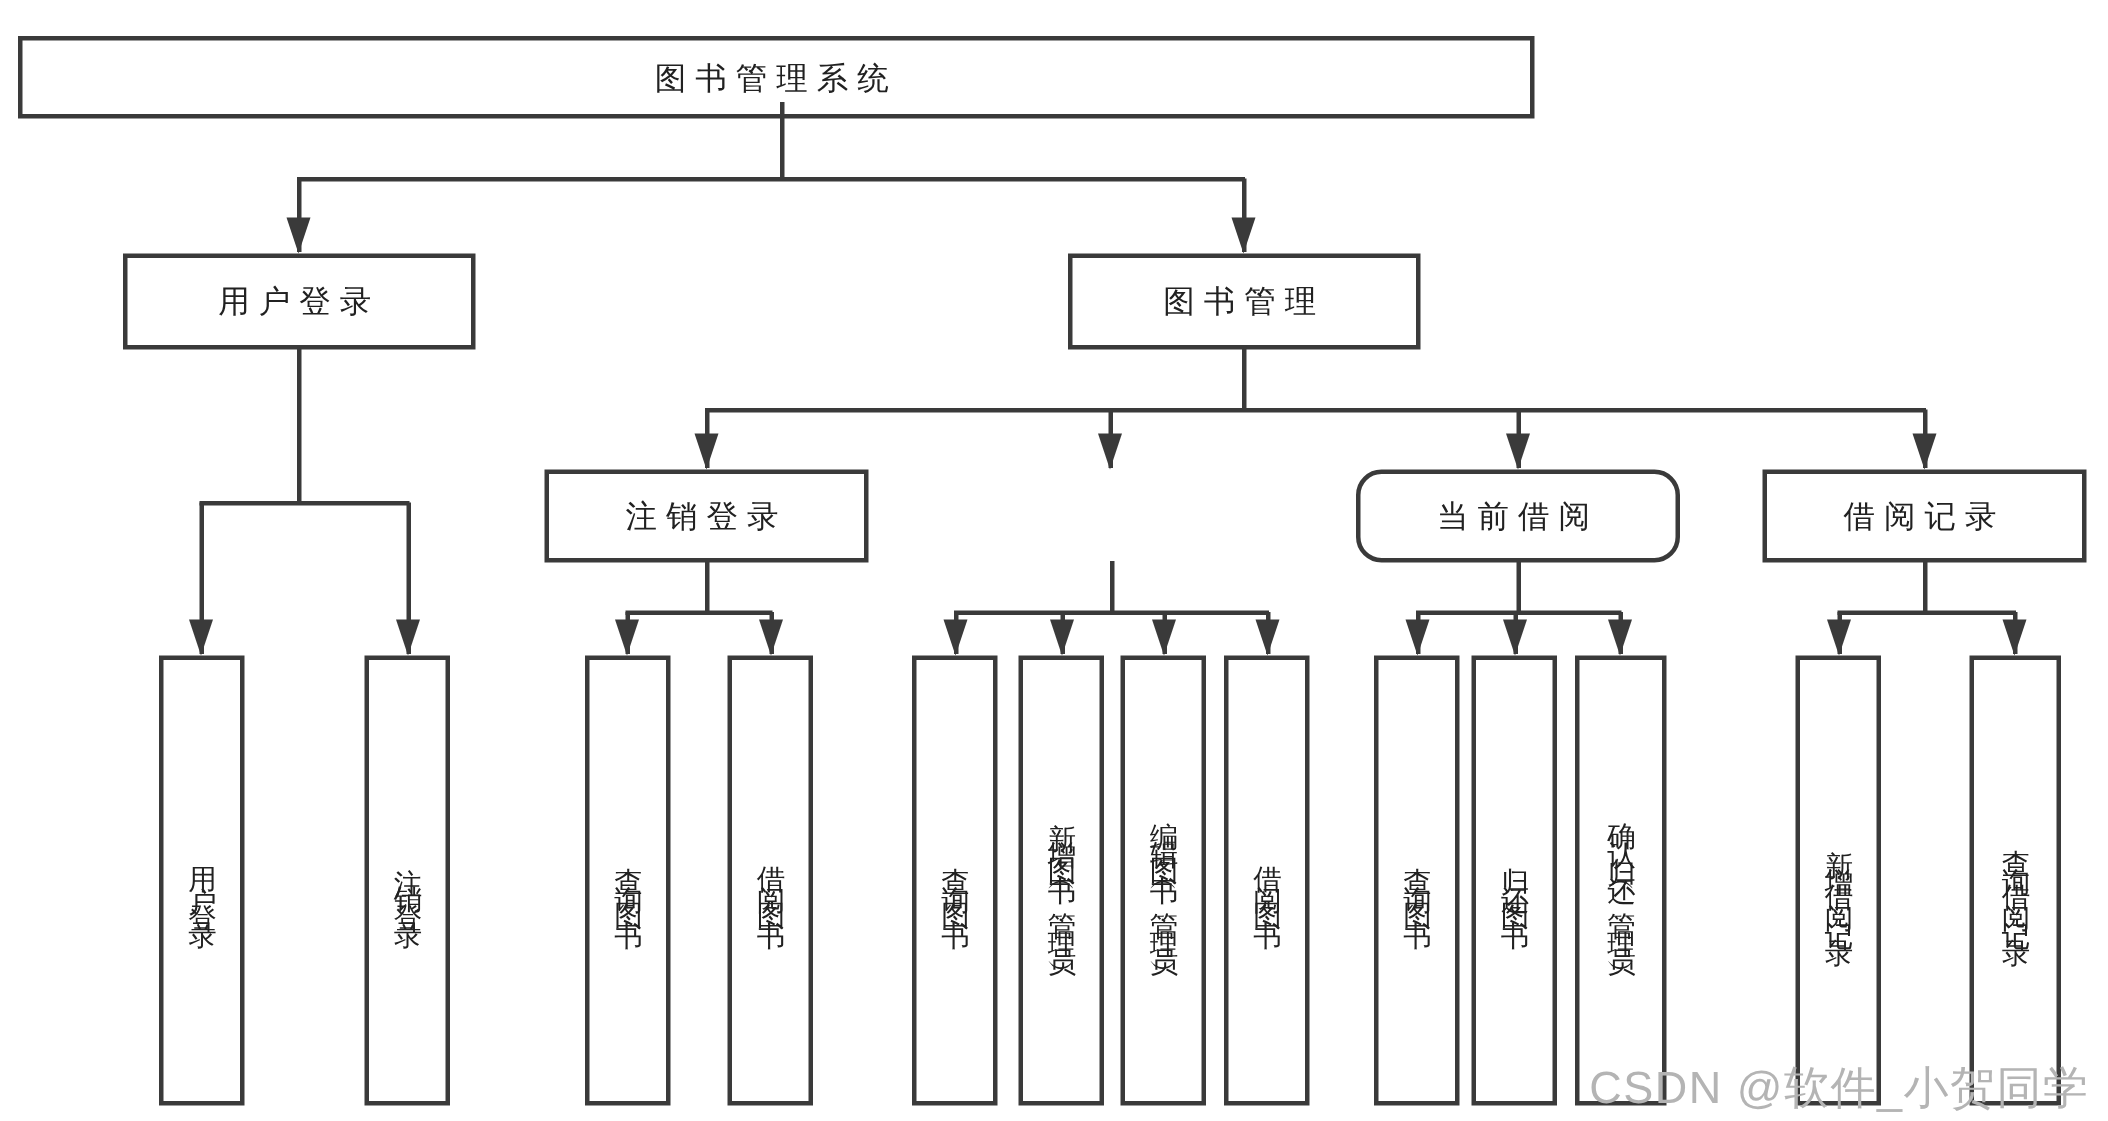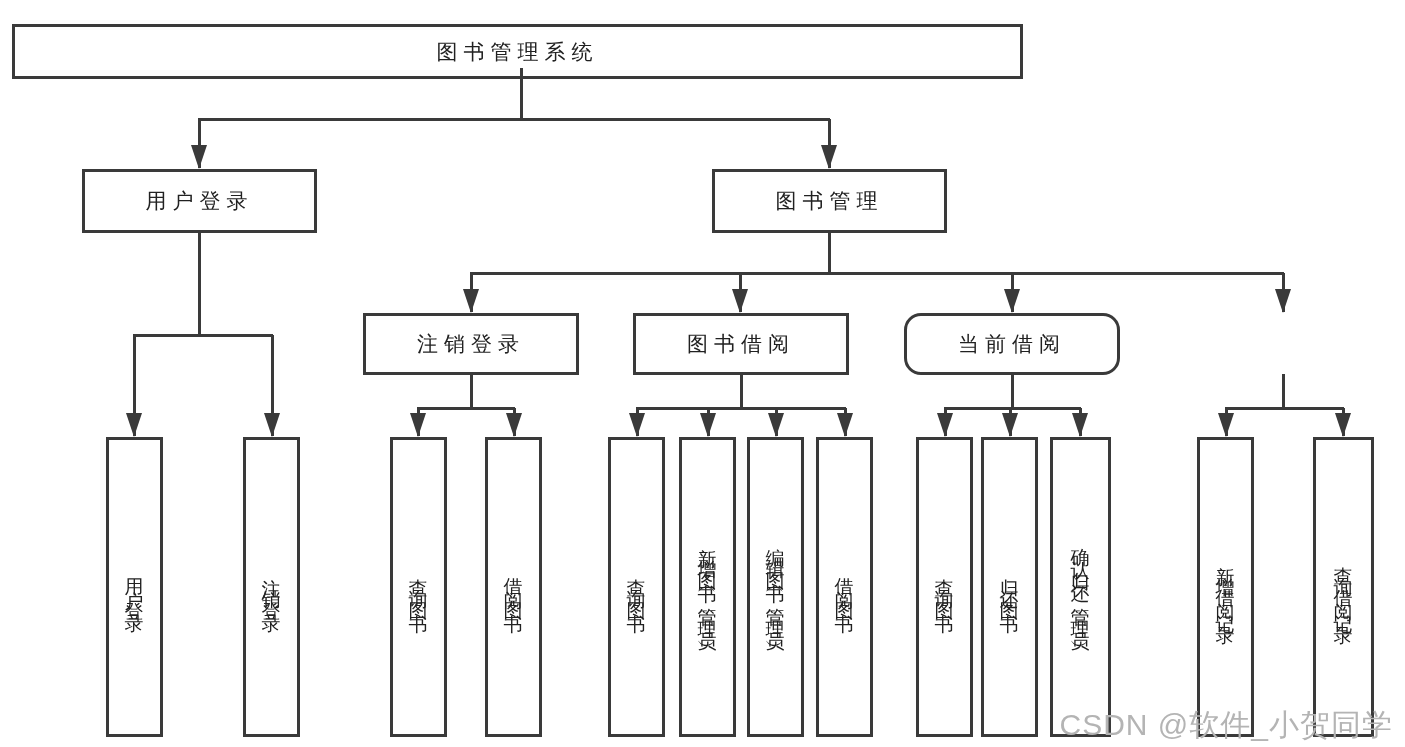--- a/index.html
+++ b/index.html
@@ -56,22 +56,22 @@
 <body>
 
 <div id="stage">
 
   <div class="box hbox" style="left:12px; top:24px; width:1011px; height:55px;">图书管理系统</div>
 
   <div class="box hbox" style="left:82px; top:169px; width:235px; height:64px;">用户登录</div>
   <div class="box hbox" style="left:712px; top:169px; width:235px; height:64px;">图书管理</div>
 
   <div class="box hbox" style="left:363px; top:313px; width:216px; height:62px;">注销登录</div>
-  <div class="box hbox" style="left:633px; top:313px; width:216px; height:62px;">图书借阅</div>
   <div class="box hbox" style="left:904px; top:313px; width:216px; height:62px;border-radius:17px;">当前借阅</div>
+  <div class="box hbox" style="left:1175px; top:313px; width:216px; height:62px;">借阅记录</div>
 
   <div class="box vbox" style="left:106px; top:437px; width:57px; height:300px;">用户登录</div>
   <div class="box vbox" style="left:243px; top:437px; width:57px; height:300px;">注销登录</div>
 
   <div class="box vbox" style="left:390px; top:437px; width:57px; height:300px;">查询图书</div>
   <div class="box vbox" style="left:485px; top:437px; width:57px; height:300px;">借阅图书</div>
 
   <div class="box vbox" style="left:608px; top:437px; width:57px; height:300px;">查询图书</div>
   <div class="box vbox" style="left:679px; top:437px; width:57px; height:300px;">新增图书（管理员）</div>
   <div class="box vbox" style="left:747px; top:437px; width:57px; height:300px;">编辑图书（管理员）</div>

